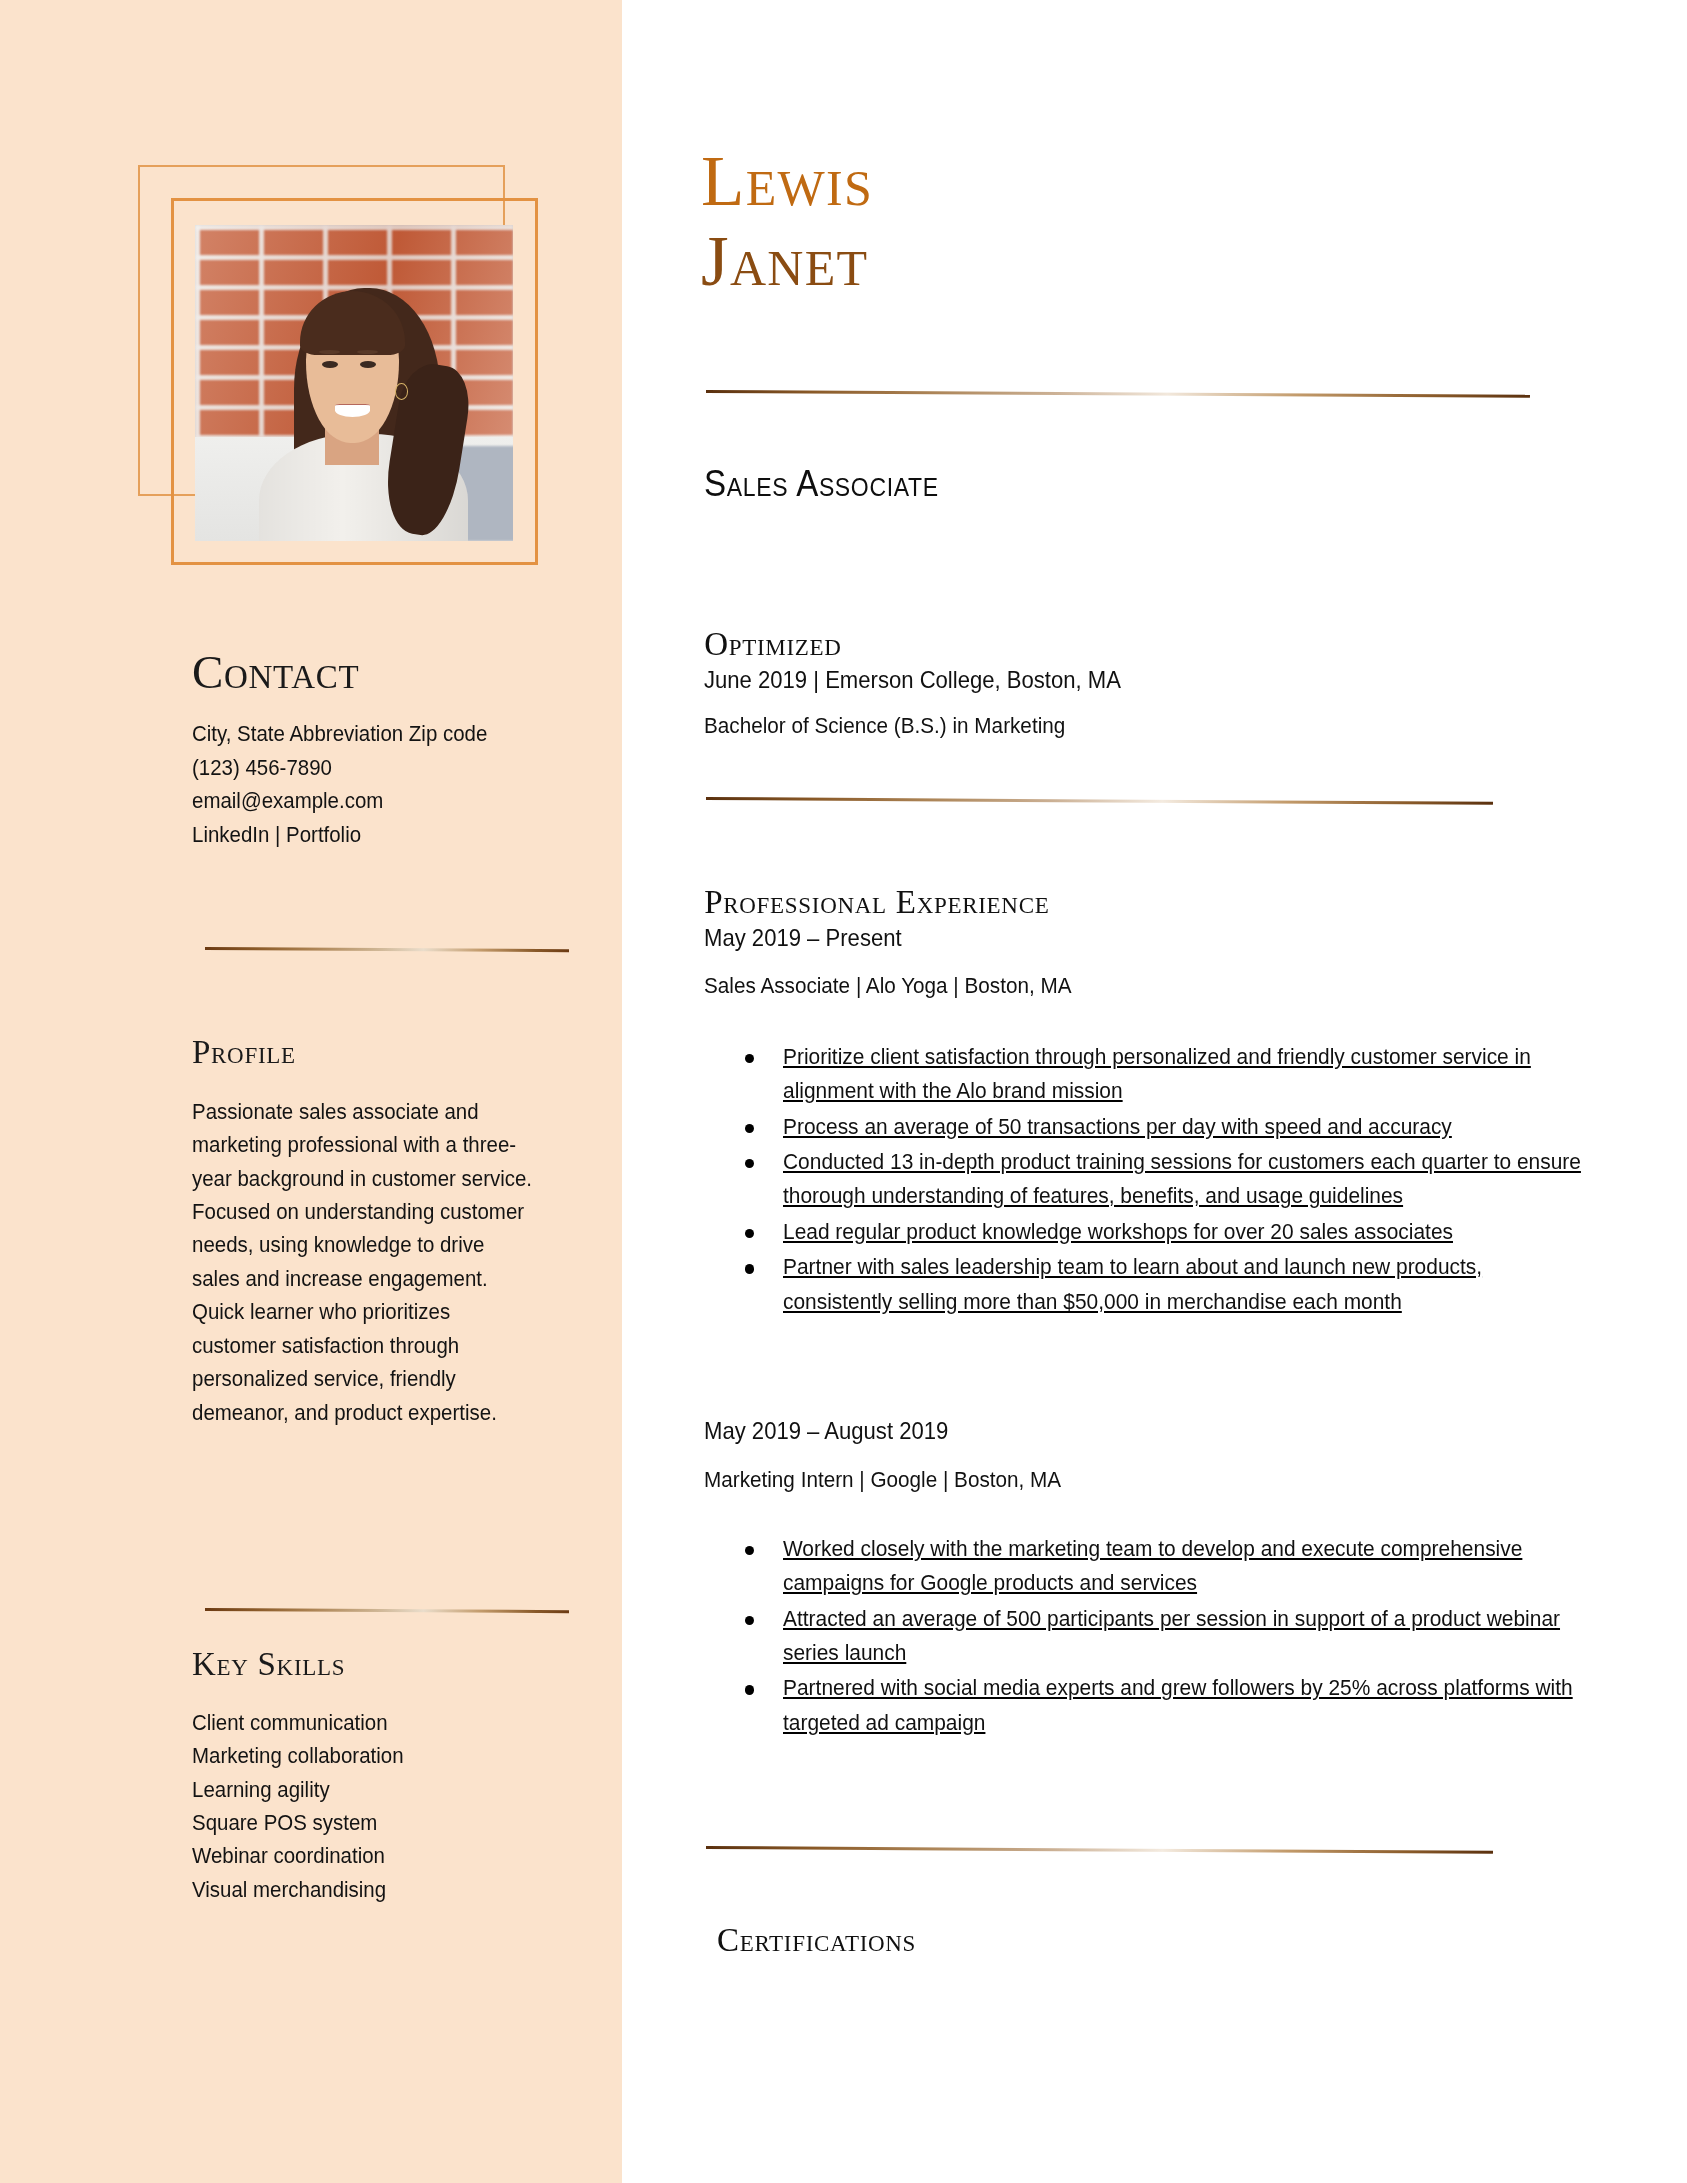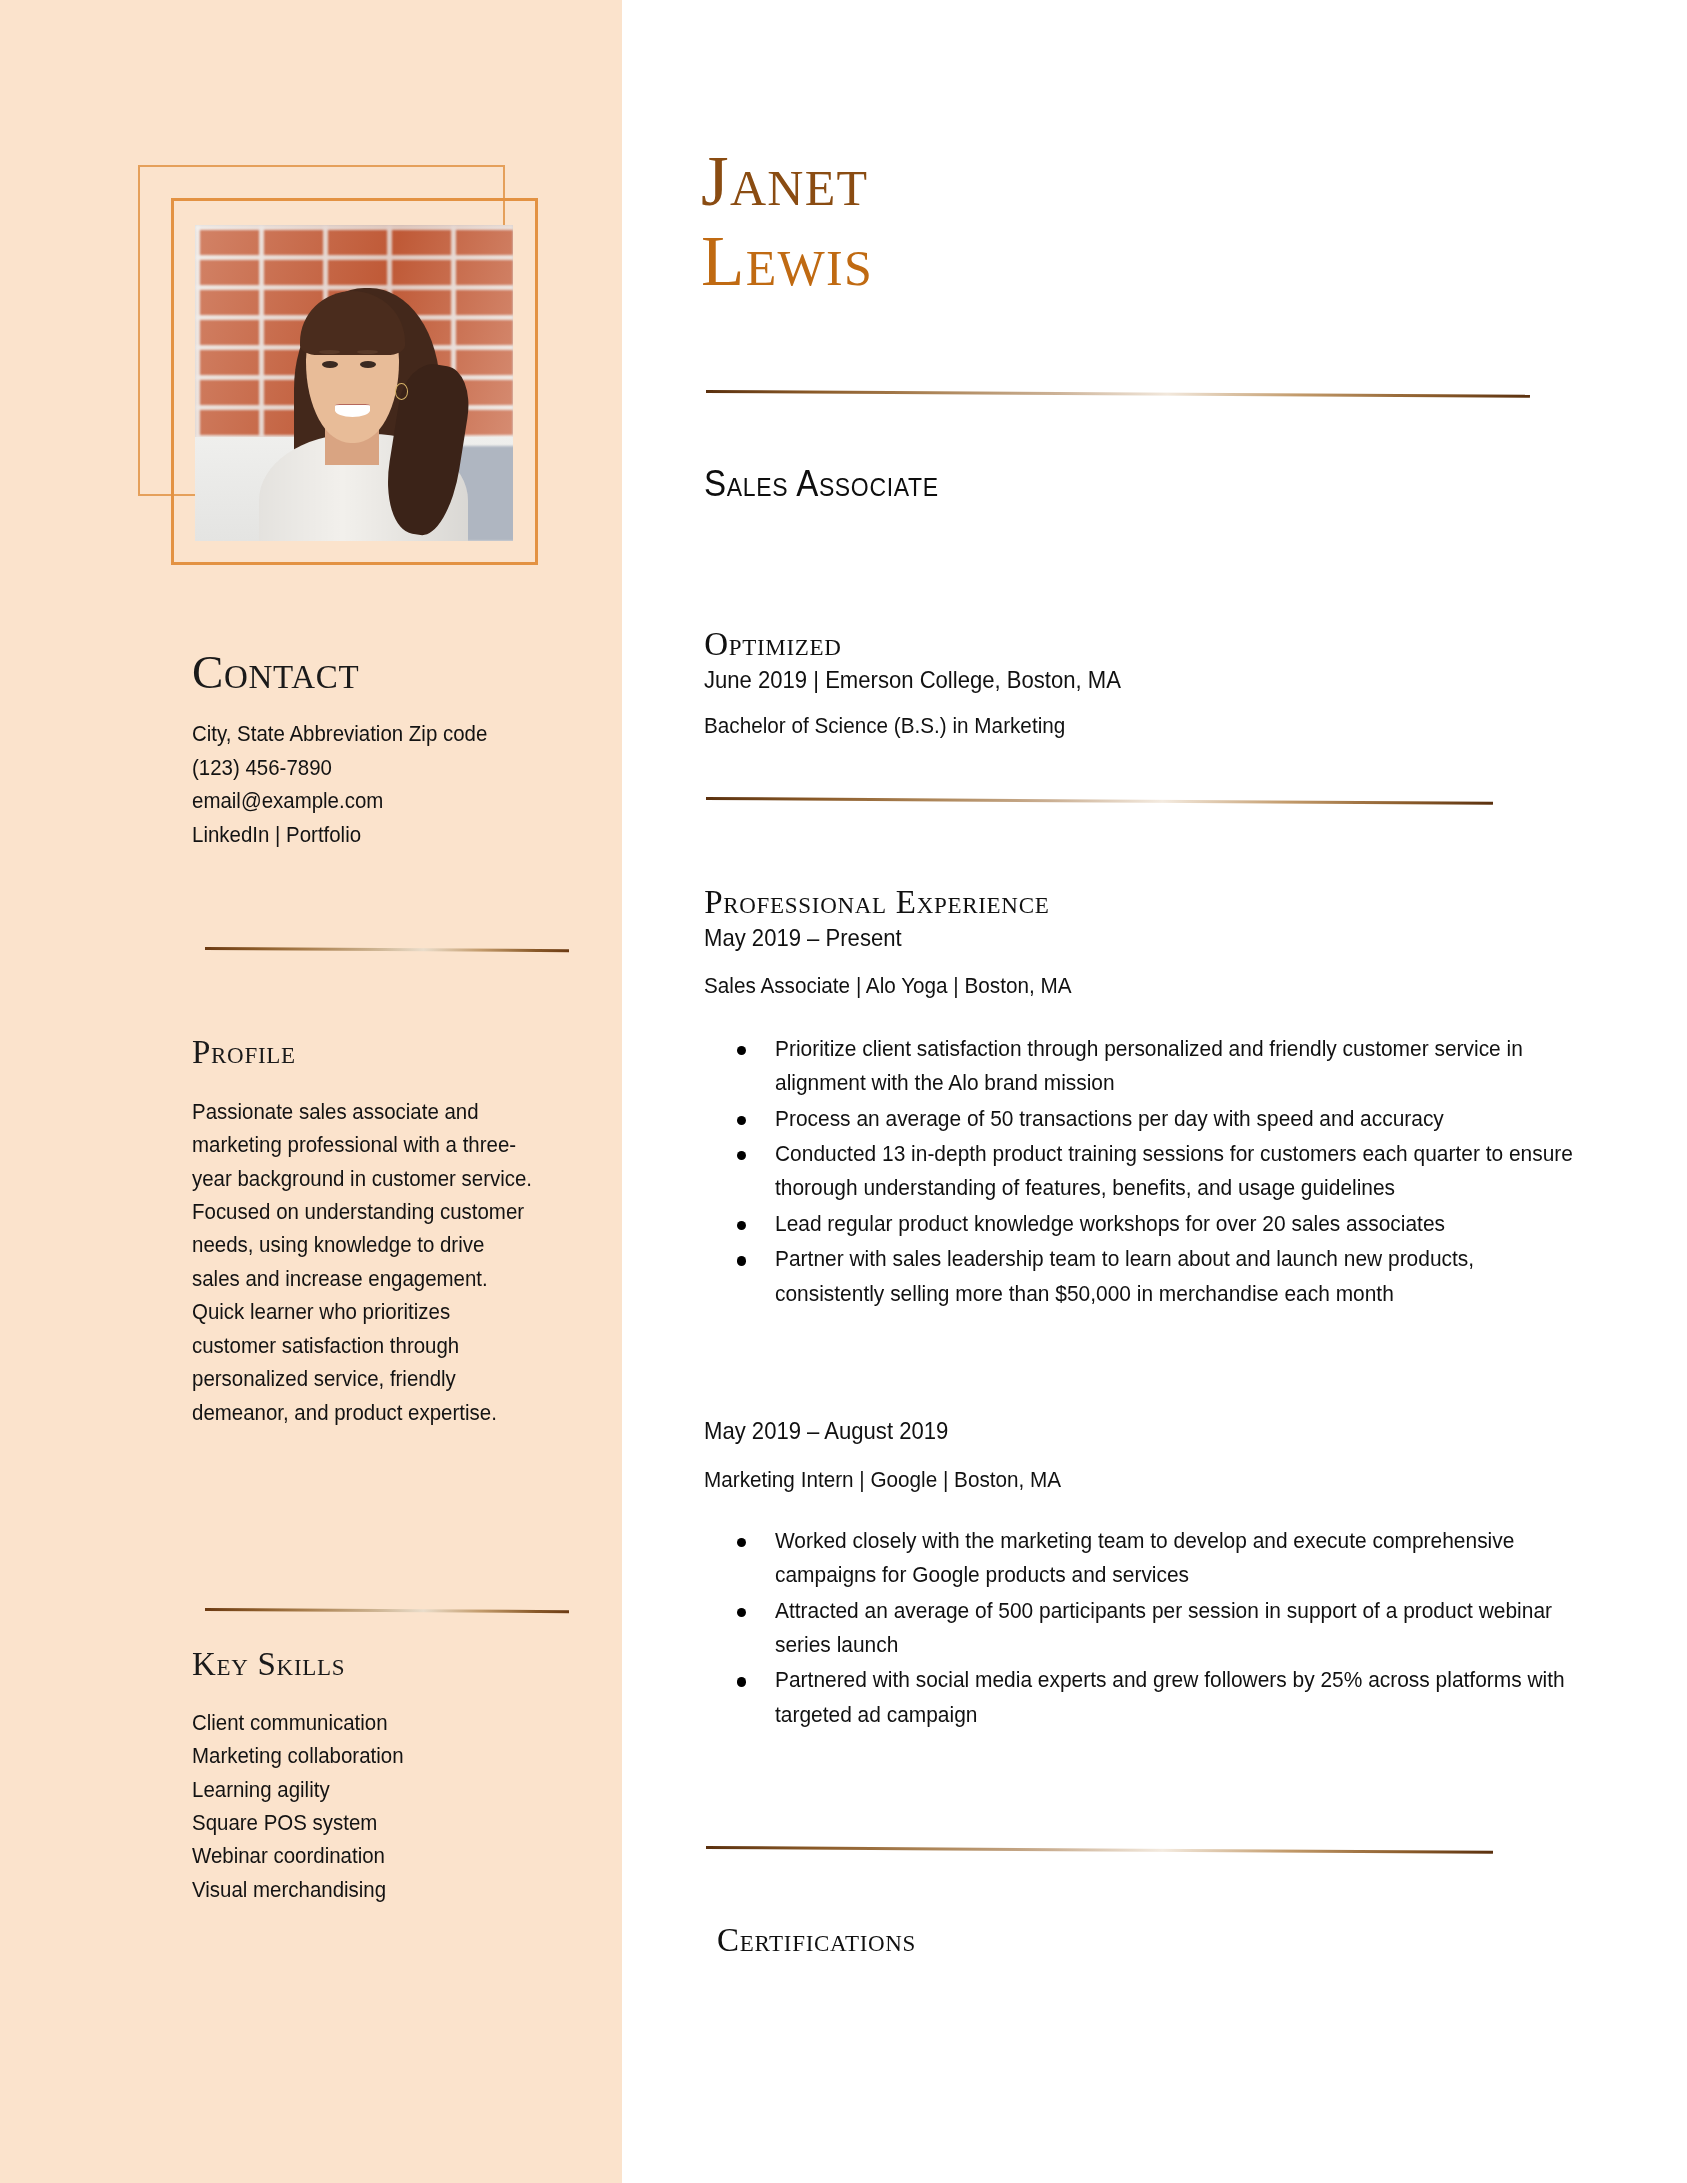--- a/index.html
+++ b/index.html
@@ -306,24 +306,25 @@
   #divider-cert {
     position: absolute;
     left: 15px; top: 1846px; width: 787px; height: 2.6px;
     background: linear-gradient(to right, #5A300E 0%, #8A5A28 14%, #AB8355 28%, #CBB094 44%, #F4EBE0 58%, #C29A6A 74%, #8B5C2B 89%, #5A300E 100%);
     transform: rotate(0.35deg);
     transform-origin: left center;
   }
 
   ul.bullets {
     position: absolute;
-    margin: 8px;
+    margin: 16px;
     padding: 0 0 0 63px;
     list-style: none;
     width: 860px;
+    text-decoration: underline;
   }
   ul.bullets > li {
     position: relative;
     font-family: "Liberation Sans", sans-serif;
     font-size: 22.5px;
     line-height: 1.52;
     color: #111111;
     margin: 0 0 1.3px 0;
     padding-left: 0;
   }
@@ -406,22 +407,22 @@
         <span class="sb-line">Webinar coordination</span>
         <span class="sb-line">Visual merchandising</span>
       </div>
     </div>
 
   </div>
 
   <div id="main">
 
     <div id="name-block">
+      <span class="name-line" id="name-last">Lewis</span>
       <span class="name-line" id="name-first">Janet</span>
-      <span class="name-line" id="name-last">Lewis</span>
     </div>
 
     <div id="divider-name"></div>
 
     <div id="job-title">Sales Associate</div>
 
     <h2 class="sec-head" id="edu-heading">Optimized</h2>
     <div class="m-text" id="edu-date">June 2019 | Emerson College, Boston, MA</div>
     <div class="m-text" id="edu-degree">Bachelor of Science (B.S.) in Marketing</div>
 

